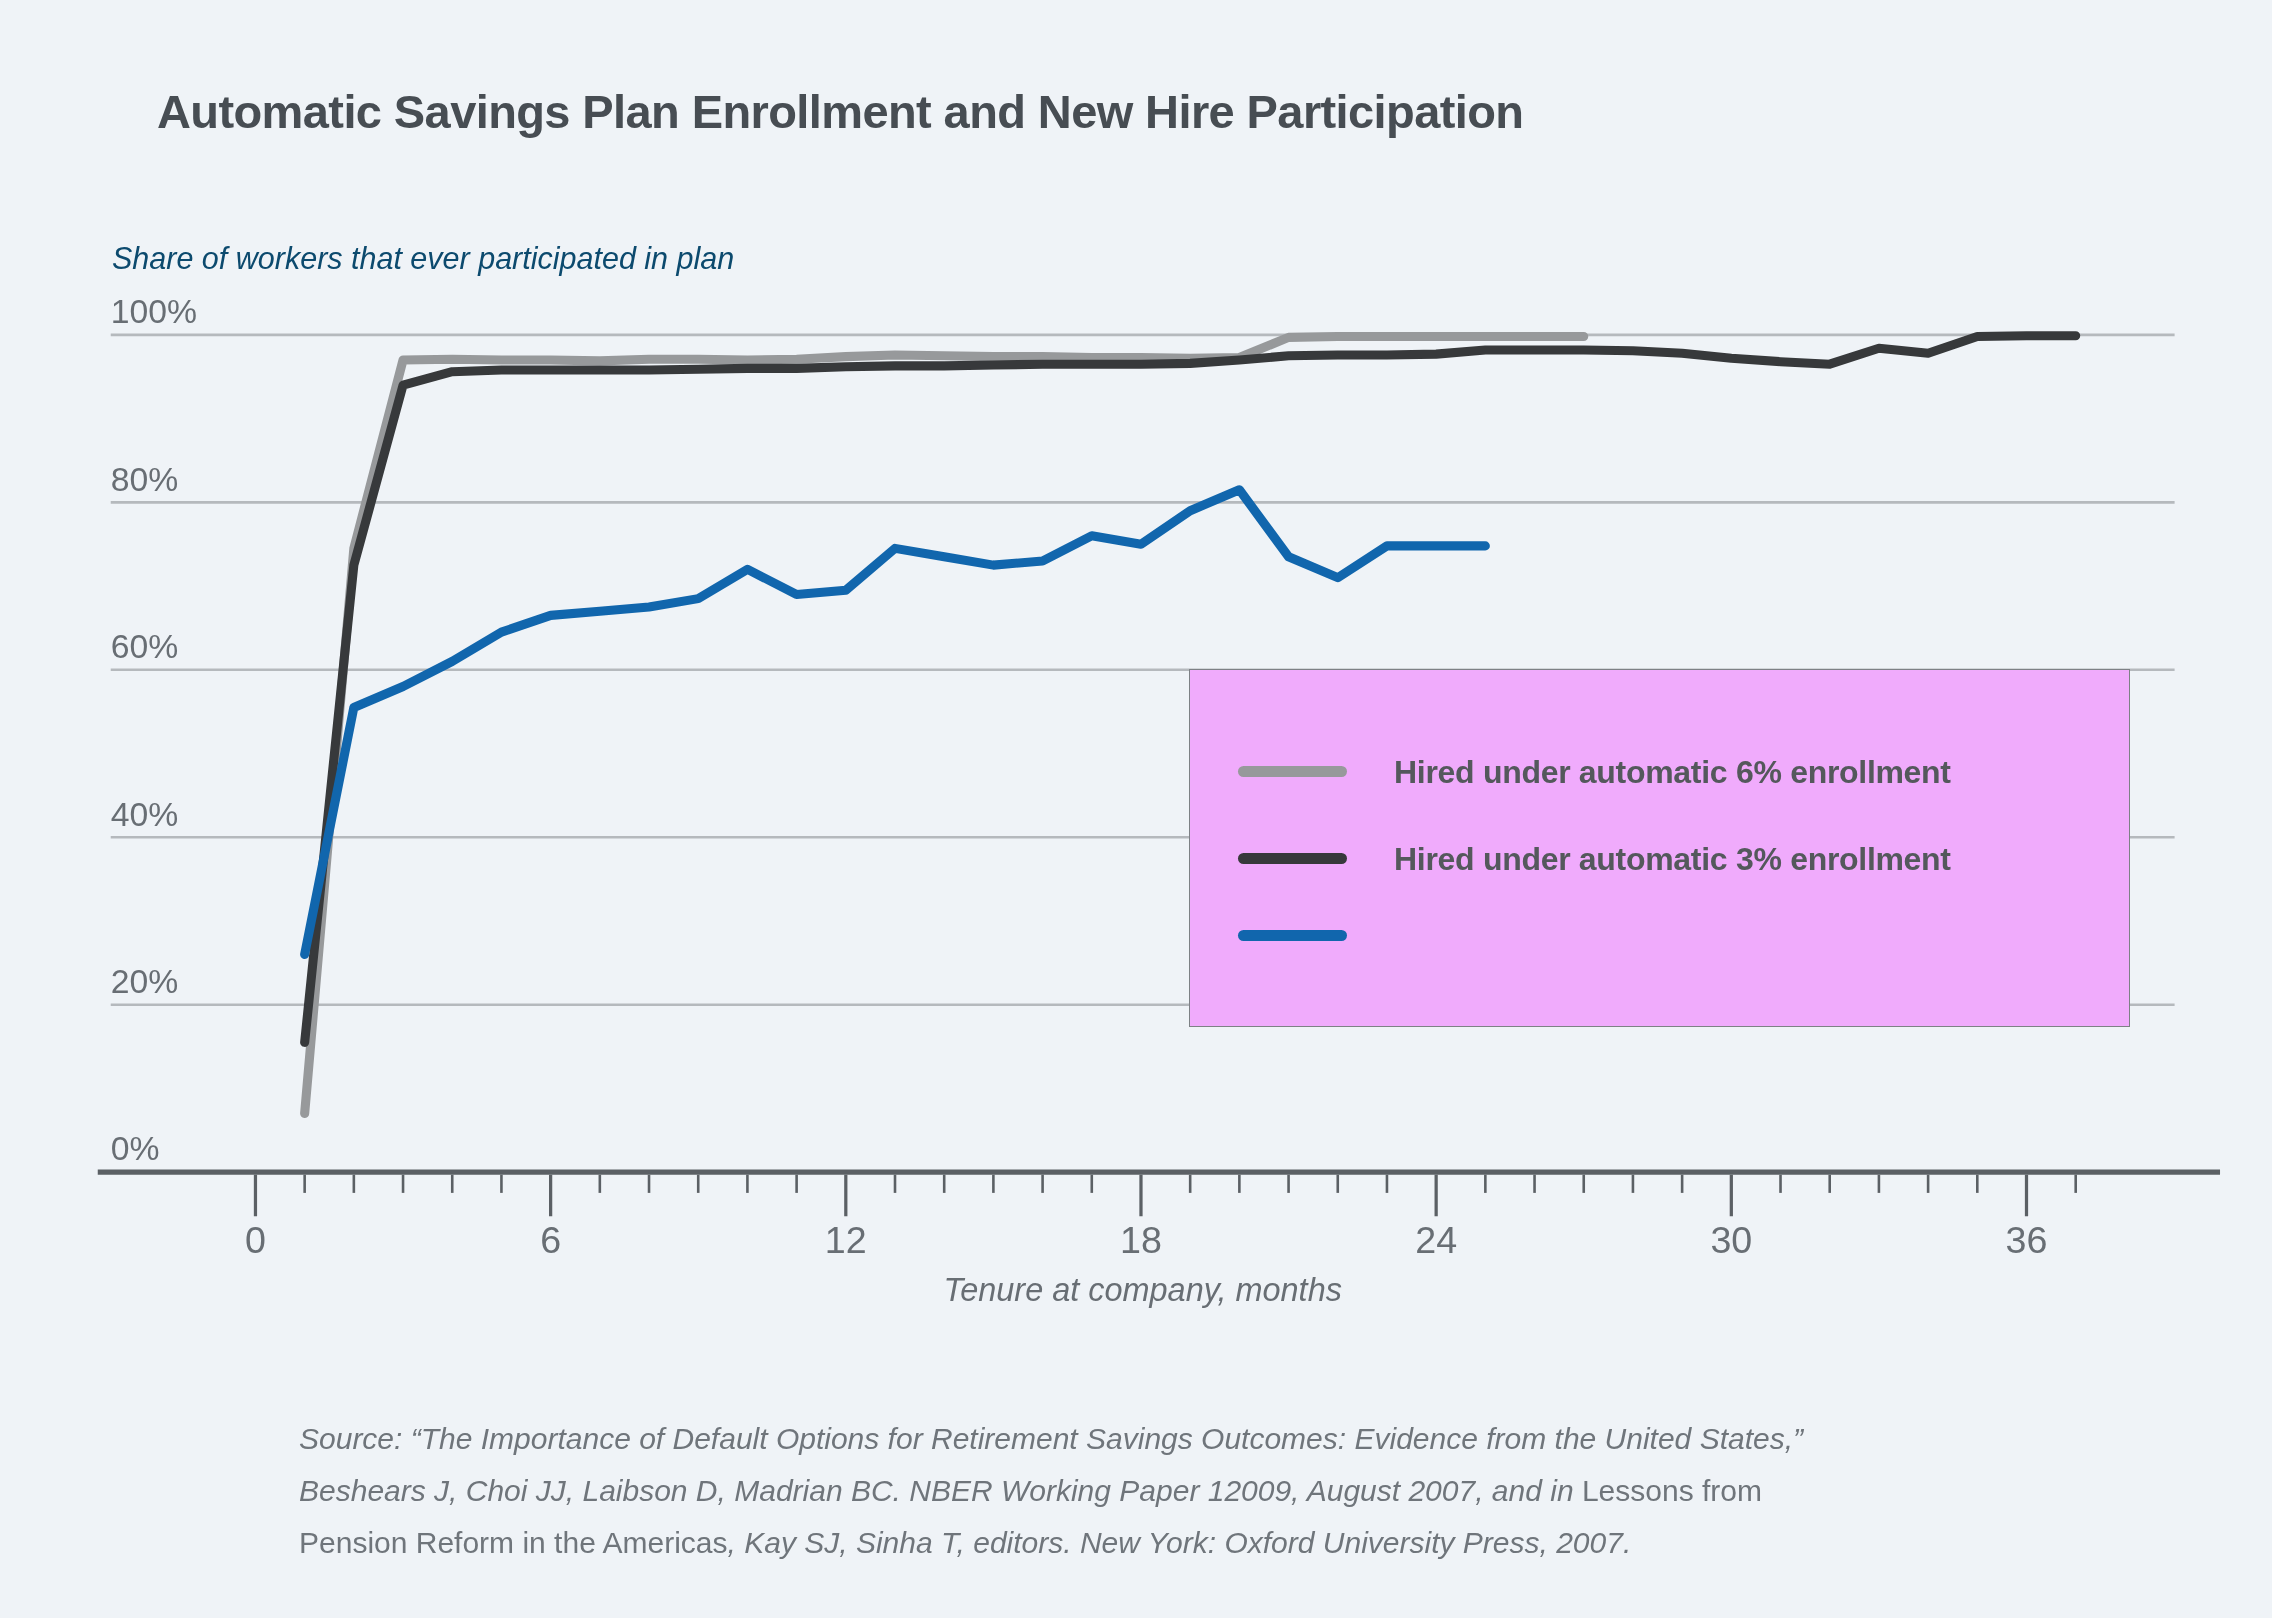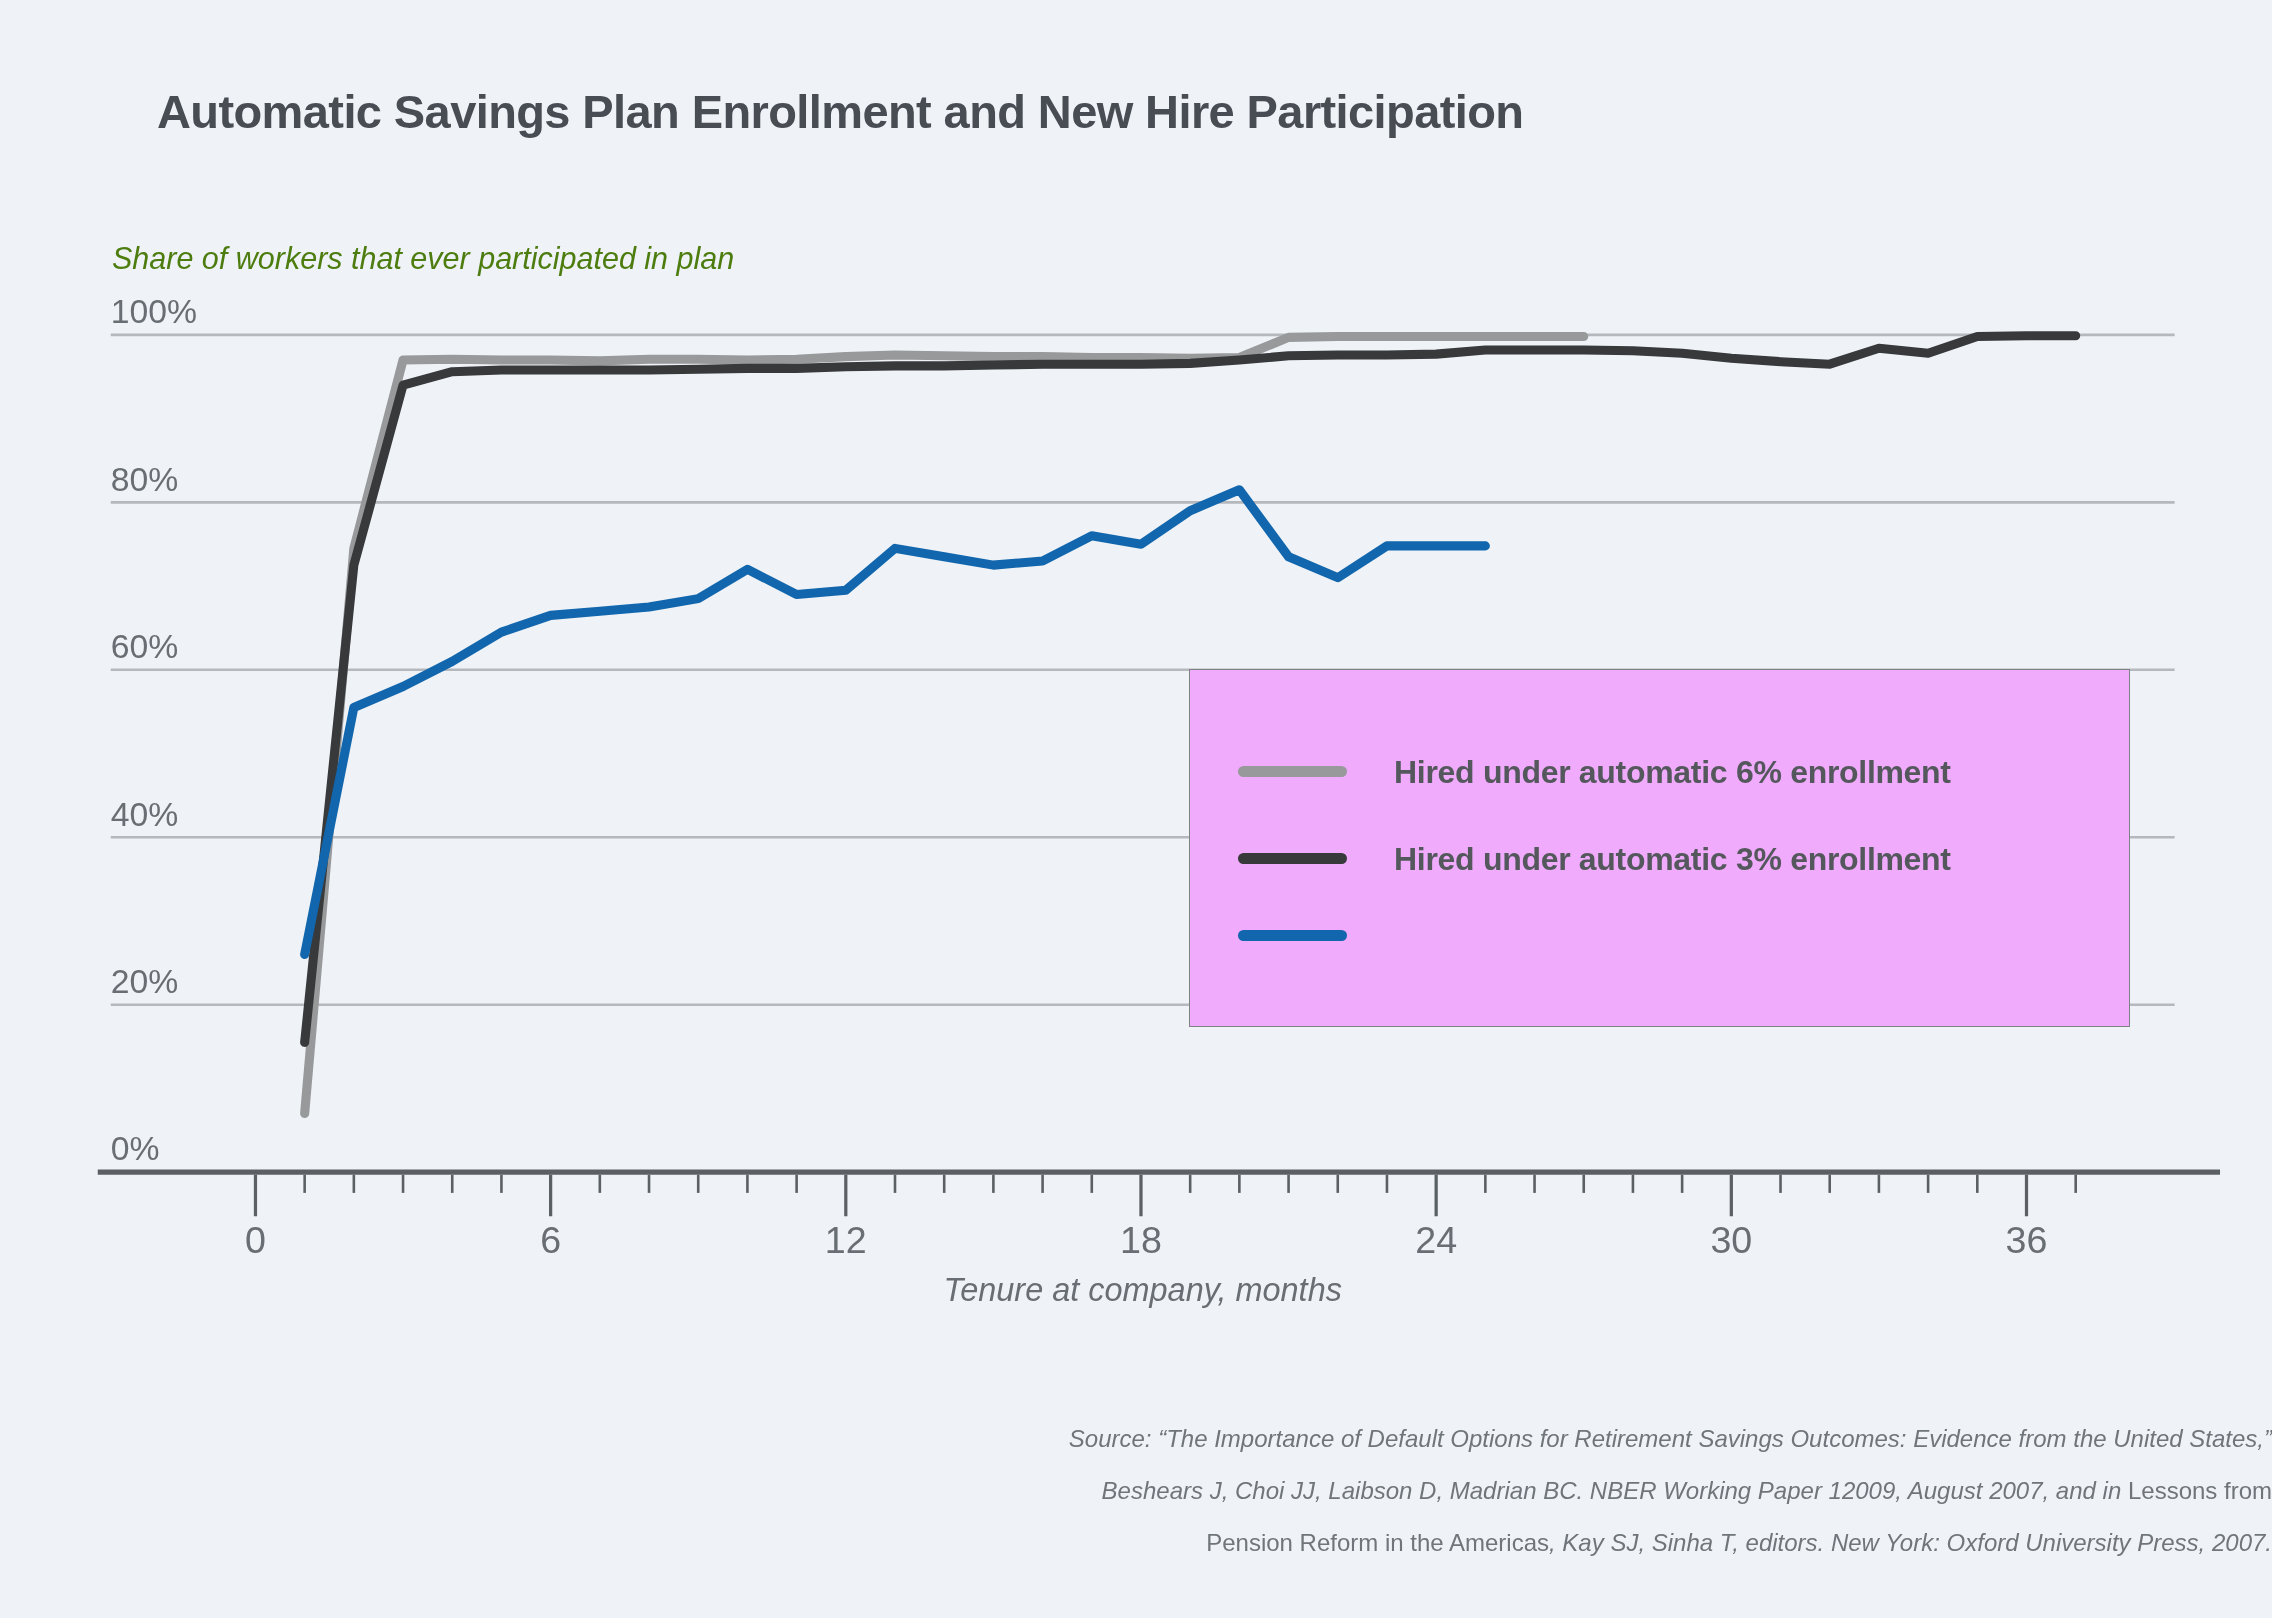--- a/index.html
+++ b/index.html
@@ -7,36 +7,36 @@
     width:2273px;height:1618px;position:relative;overflow:hidden;
     background:#eff3f7;
     font-family:"Liberation Sans",sans-serif;
   }
   .title{
     position:absolute;left:110px;top:88px;
     font-size:47px;font-weight:700;color:#474d53;letter-spacing:-0.6px;line-height:1;margin-left:47px;
   }
   .subtitle{
     position:absolute;left:112px;top:243px;
-    font-size:30.5px;font-style:italic;color:#4d7c0f;line-height:1;
+    font-size:30.5px;font-style:italic;color:#0c4a6e;line-height:1;
   }
   #plot{position:absolute;left:0;top:0;display:block}
   #plot text{font-family:"Liberation Sans",sans-serif}
   .legend{
     position:absolute;left:1189px;top:669px;width:941px;height:358px;
     background:#f0abfc;border:1.9px solid #7d8185;box-sizing:border-box;
     display:flex;flex-direction:column;justify-content:center;gap:55px;
     padding-left:48px;
   }
   .legend-row{display:flex;align-items:center;gap:47px}
   .swatch{width:109px;height:11px;border-radius:6.5px;flex:0 0 auto;background:#999}
   .legend-label{font-size:32px;font-weight:700;color:#54585c;letter-spacing:-0.3px;line-height:1}
   .source{
     position:absolute;left:299px;top:1413px;width:1973px;
-    text-align:right;font-size:24px;color:#6f757b;line-height:52px;
+    text-align:left;font-size:30px;color:#6f757b;line-height:52px;
   }
   .source span.it{font-style:italic}
   .source span.ro{font-style:normal}
 </style>
 </head>
 <body>
 
 <div class="title">Automatic Savings Plan Enrollment and New Hire Participation</div>
 
 <div class="subtitle">Share of workers that ever participated in plan</div>

